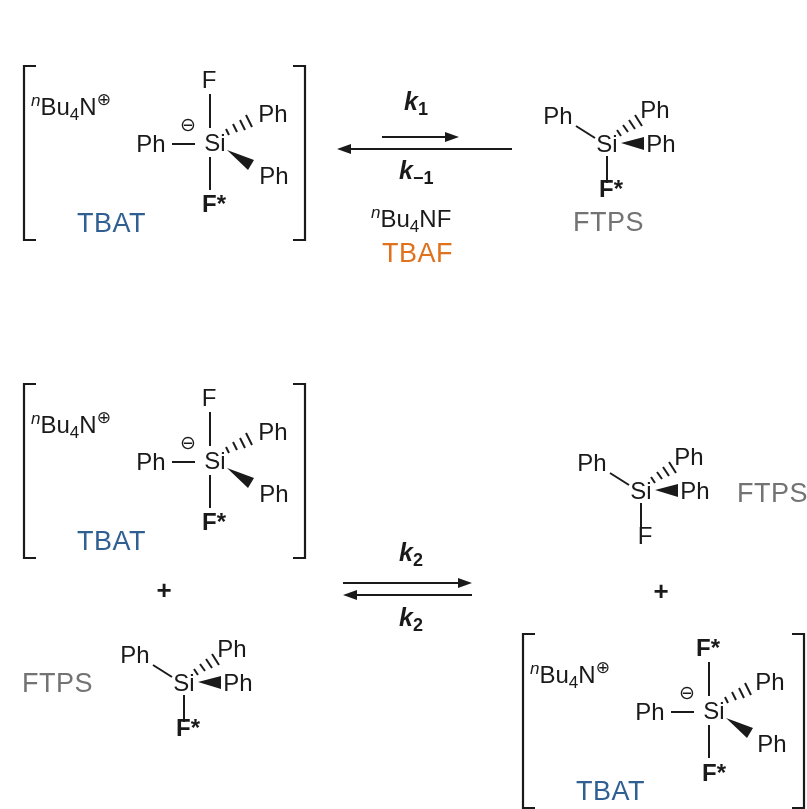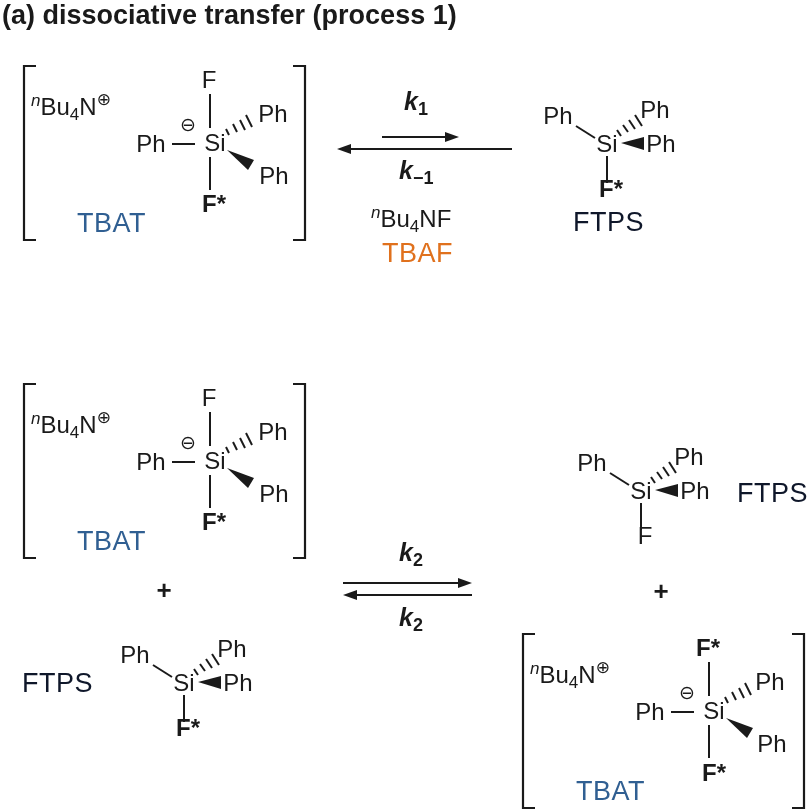--- a/index.html
+++ b/index.html
@@ -7,21 +7,21 @@
           font-family:"Liberation Sans","DejaVu Sans",sans-serif;color:#1a1a1a;overflow:hidden;}
   .grp{display:contents;}
   .abs{position:absolute;}
   .ctr{transform:translate(-50%,-50%);white-space:nowrap;}
   .atom{font-size:24px;line-height:1;}
   .b{font-weight:bold;}
   .chg{font-size:19px;line-height:1;}
   .heading{font-size:27px;font-weight:bold;line-height:1.1;white-space:nowrap;}
   .cmpd{font-size:27px;font-weight:normal;line-height:1;letter-spacing:.5px;white-space:nowrap;}
   .tbat-c{color:#305f92;}
-  .ftps-c{color:#0f172a;}
+  .ftps-c{color:#737373;}
   .tbaf-c{color:#e0711d;}
   .formula{font-size:24px;line-height:1;white-space:nowrap;}
   .formula .supn{font-size:17px;font-style:italic;position:relative;top:-9px;}
   .formula .sub{font-size:17px;position:relative;top:5px;}
   .formula .supc{font-size:17px;position:relative;top:-10px;}
   .rate{font-size:25px;font-weight:bold;line-height:1;white-space:nowrap;}
   .rate .rk{font-style:italic;}
   .rate .rsub{font-size:18px;position:relative;top:5px;}
   .plus{font-size:26px;font-weight:bold;line-height:1;}
   svg.overlay{position:absolute;left:0;top:0;}
@@ -81,21 +81,20 @@
     </g>
     <g>
       <line class="arrowline" x1="343" y1="583" x2="459" y2="583"></line>
       <polygon class="arrowhead" points="472,583 458,578 458,588"></polygon>
       <line class="arrowline" x1="356" y1="595" x2="472" y2="595"></line>
       <polygon class="arrowhead" points="343,595 357,590 357,600"></polygon>
     </g>
   </svg>
 
   
-  <div class="abs heading" style="left:2px;top:1px">(a) dissociative transfer (process 1)</div>
 
   
   <div class="grp">
     <span class="abs formula" style="left:31px;top:95px">
       <span class="supn">n</span><span>Bu</span><span class="sub">4</span><span>N</span><span class="supc">⊕</span>
     </span>
     <span class="abs ctr atom" style="left:209px;top:80px">F</span>
     <span class="abs ctr chg" style="left:188px;top:124px">⊖</span>
     <span class="abs ctr atom" style="left:215px;top:143px">Si</span>
     <span class="abs ctr atom" style="left:151px;top:144px">Ph</span>

